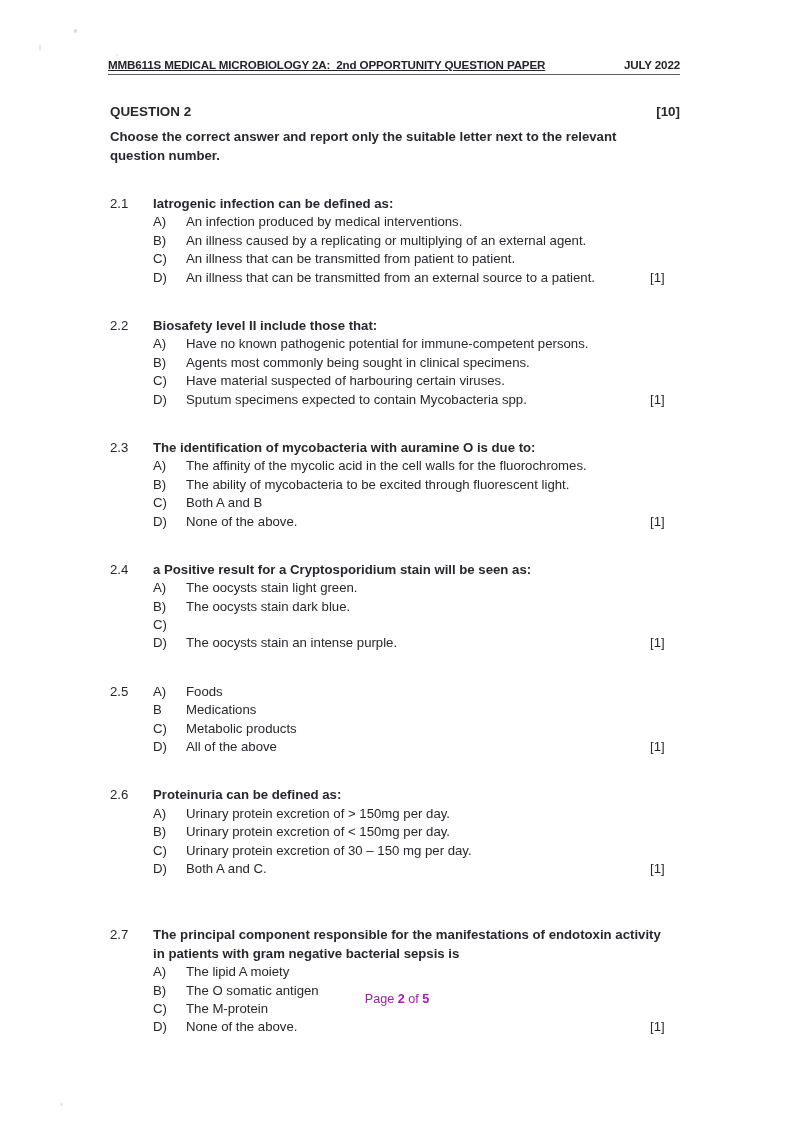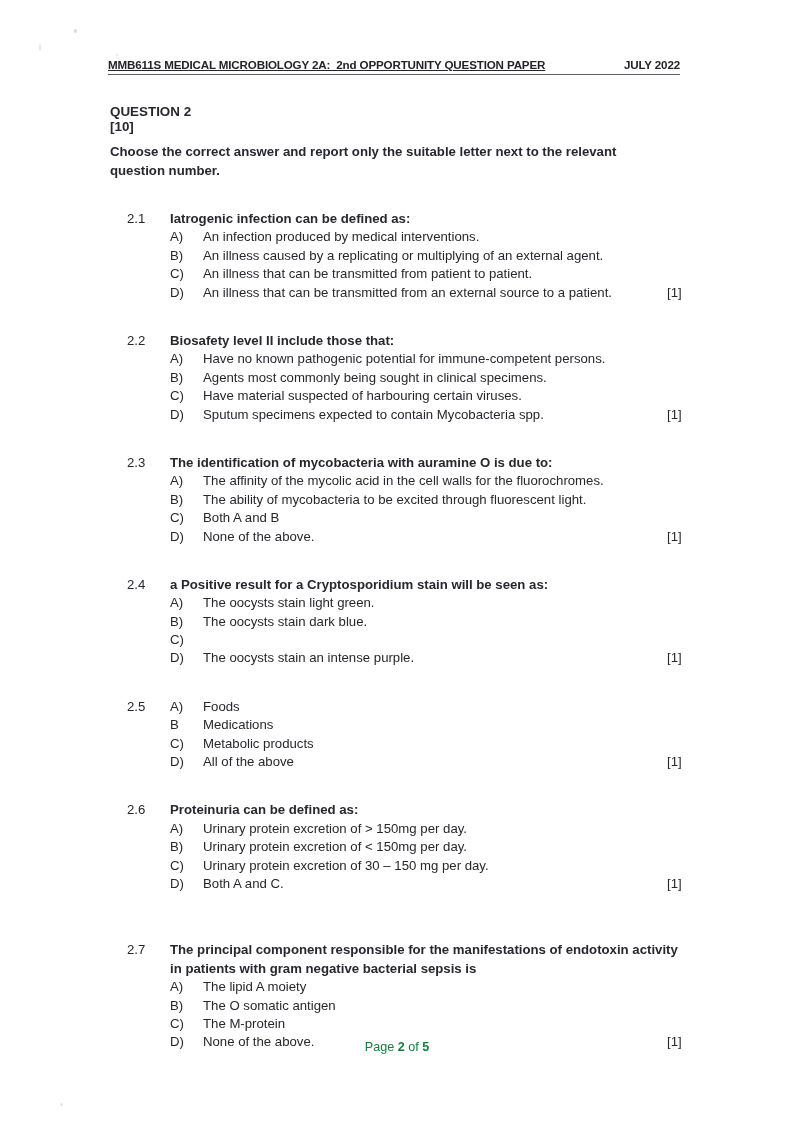--- a/index.html
+++ b/index.html
@@ -58,35 +58,33 @@
 
   .q-title-row {
     position: relative;
     margin-left: 110px;
     width: 570px;
     display: flex;
     justify-content: space-between;
     align-items: baseline;
     font-weight: bold;
     font-size: 13.4px;
-    flex-direction: column;
   }
   .instructions {
     margin-left: 110px;
     width: 562px;
     font-weight: bold;
     font-size: 13.2px;
     line-height: 19px;
     margin-top: 8px;
   }
 
   .question-block {
     position: relative;
     margin-top: 30px;
-    margin-left: 17px;
   }
   .question-block.extra-gap { margin-top: 48px; }
 
   .q-line {
     position: relative;
     display: flex;
     font-size: 13.2px;
     line-height: 18.4px;
   }
   .q-num {
@@ -126,25 +124,25 @@
   .opt-mark {
     position: absolute;
     left: 650px;
     top: 0;
     width: 40px;
   }
 
   .page-footer {
     position: absolute;
     left: 0;
-    top: 1040px;
+    top: 992px;
     width: 794px;
     text-align: center;
     font-size: 12.6px;
-    color: #15803d;
+    color: #a21caf;
   }
   .page-footer b { font-weight: bold; }
 </style>
 </head>
 <body>
 
 <div class="speck speck-a"></div>
 <div class="speck speck-b"></div>
 <div class="speck speck-c"></div>
 <div class="speck speck-d"></div>

